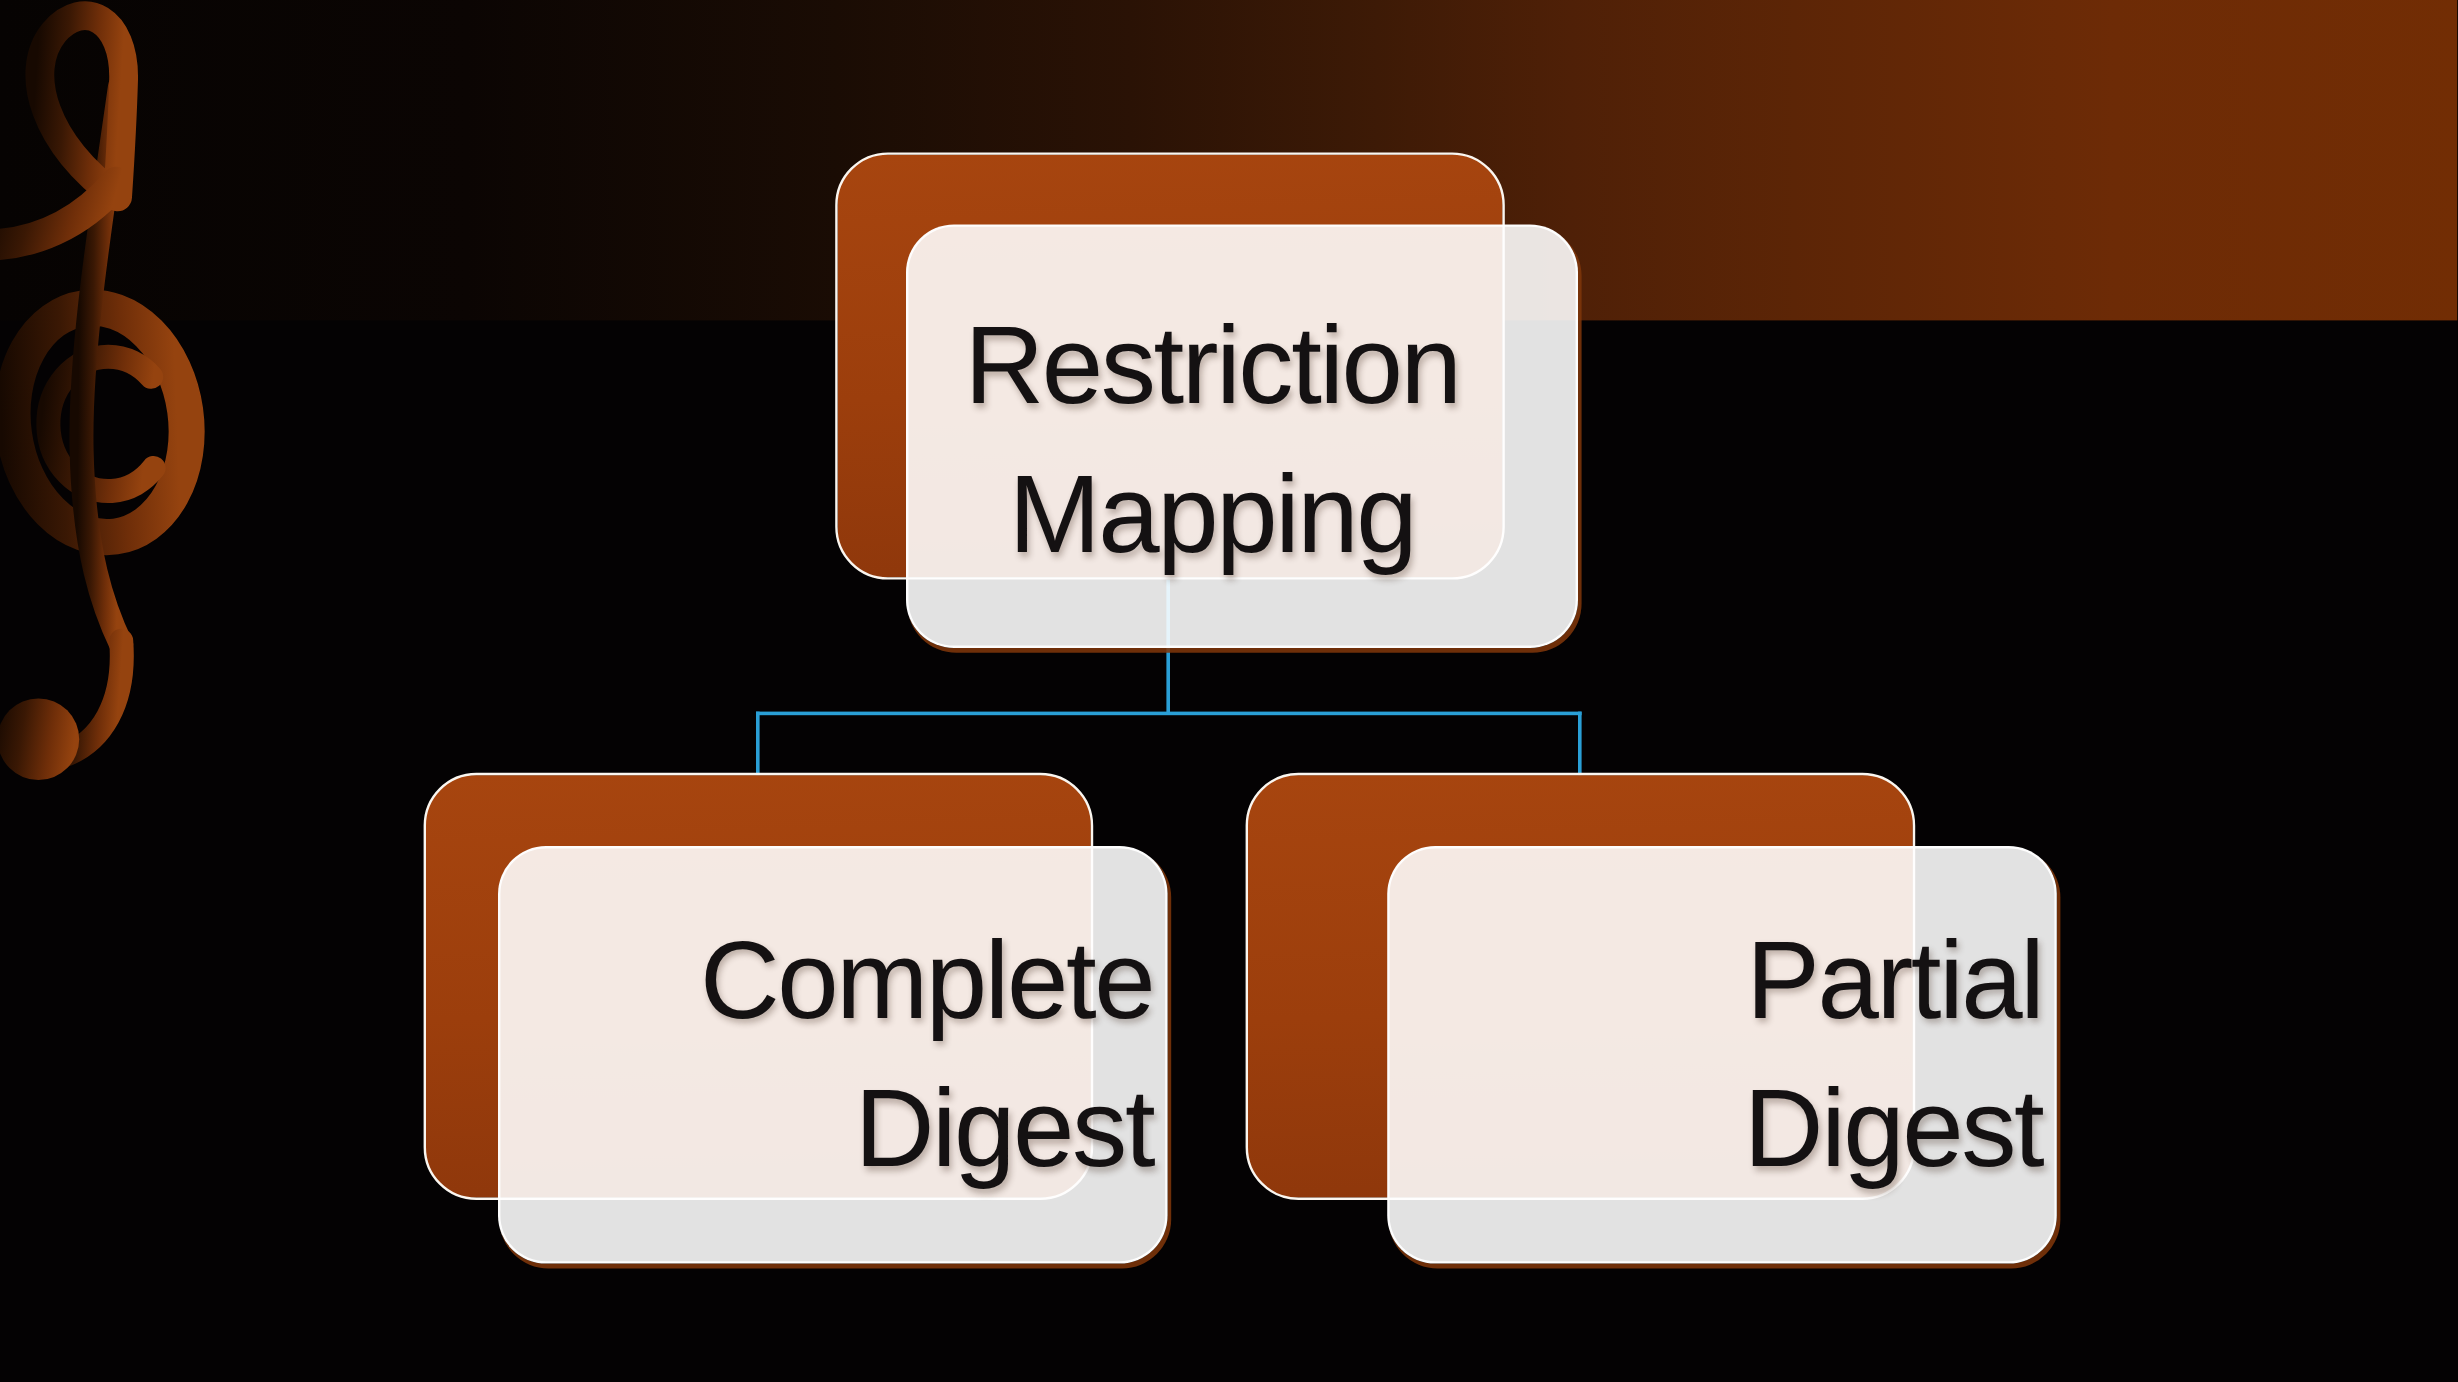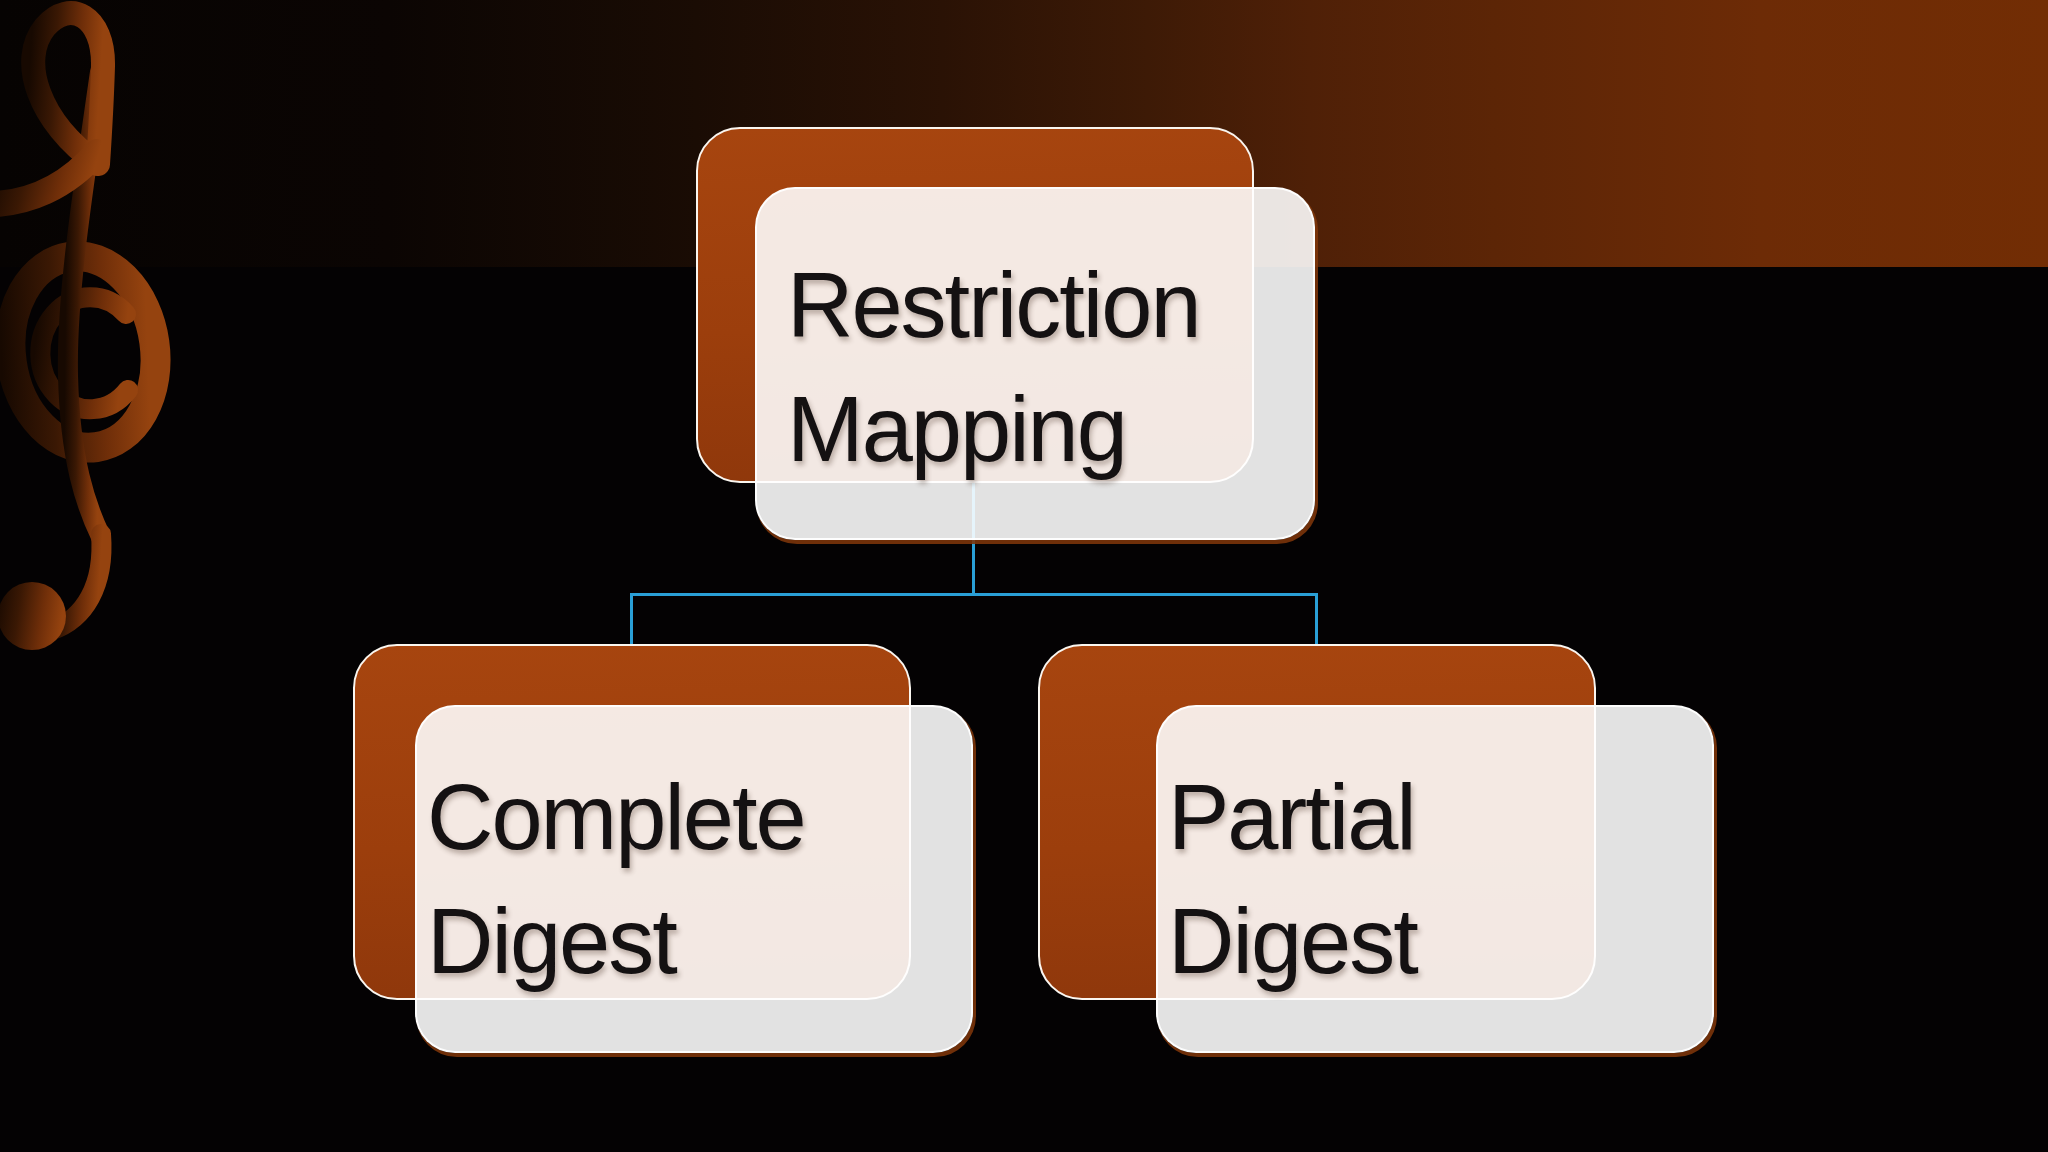--- a/index.html
+++ b/index.html
@@ -73,22 +73,22 @@
     width: 100%; height: 100%;
     box-sizing: border-box;
     white-space: pre-line;
     color: #141112;
     font-size: 92px;
     letter-spacing: -2px;
     line-height: 124px;
     font-weight: 400;
     text-shadow: 2px 4px 5px rgba(55, 32, 20, 0.30);
   }
-  .node-label.align-right  { text-align: left;  padding: 54px 80px 0 30px; }
-  .node-label.align-center { text-align: left; padding: 48px 10px 0 10px; }
+  .node-label.align-right  { text-align: center;  padding: 54px 80px 0 30px; }
+  .node-label.align-center { text-align: right; padding: 48px 10px 0 10px; }
 </style>
 </head>
 <body>
 
 <div id="stage">
 
   <div class="band"></div>
 
   <svg class="clef" viewBox="0 0 214 700" xmlns="http://www.w3.org/2000/svg">
     <defs>

